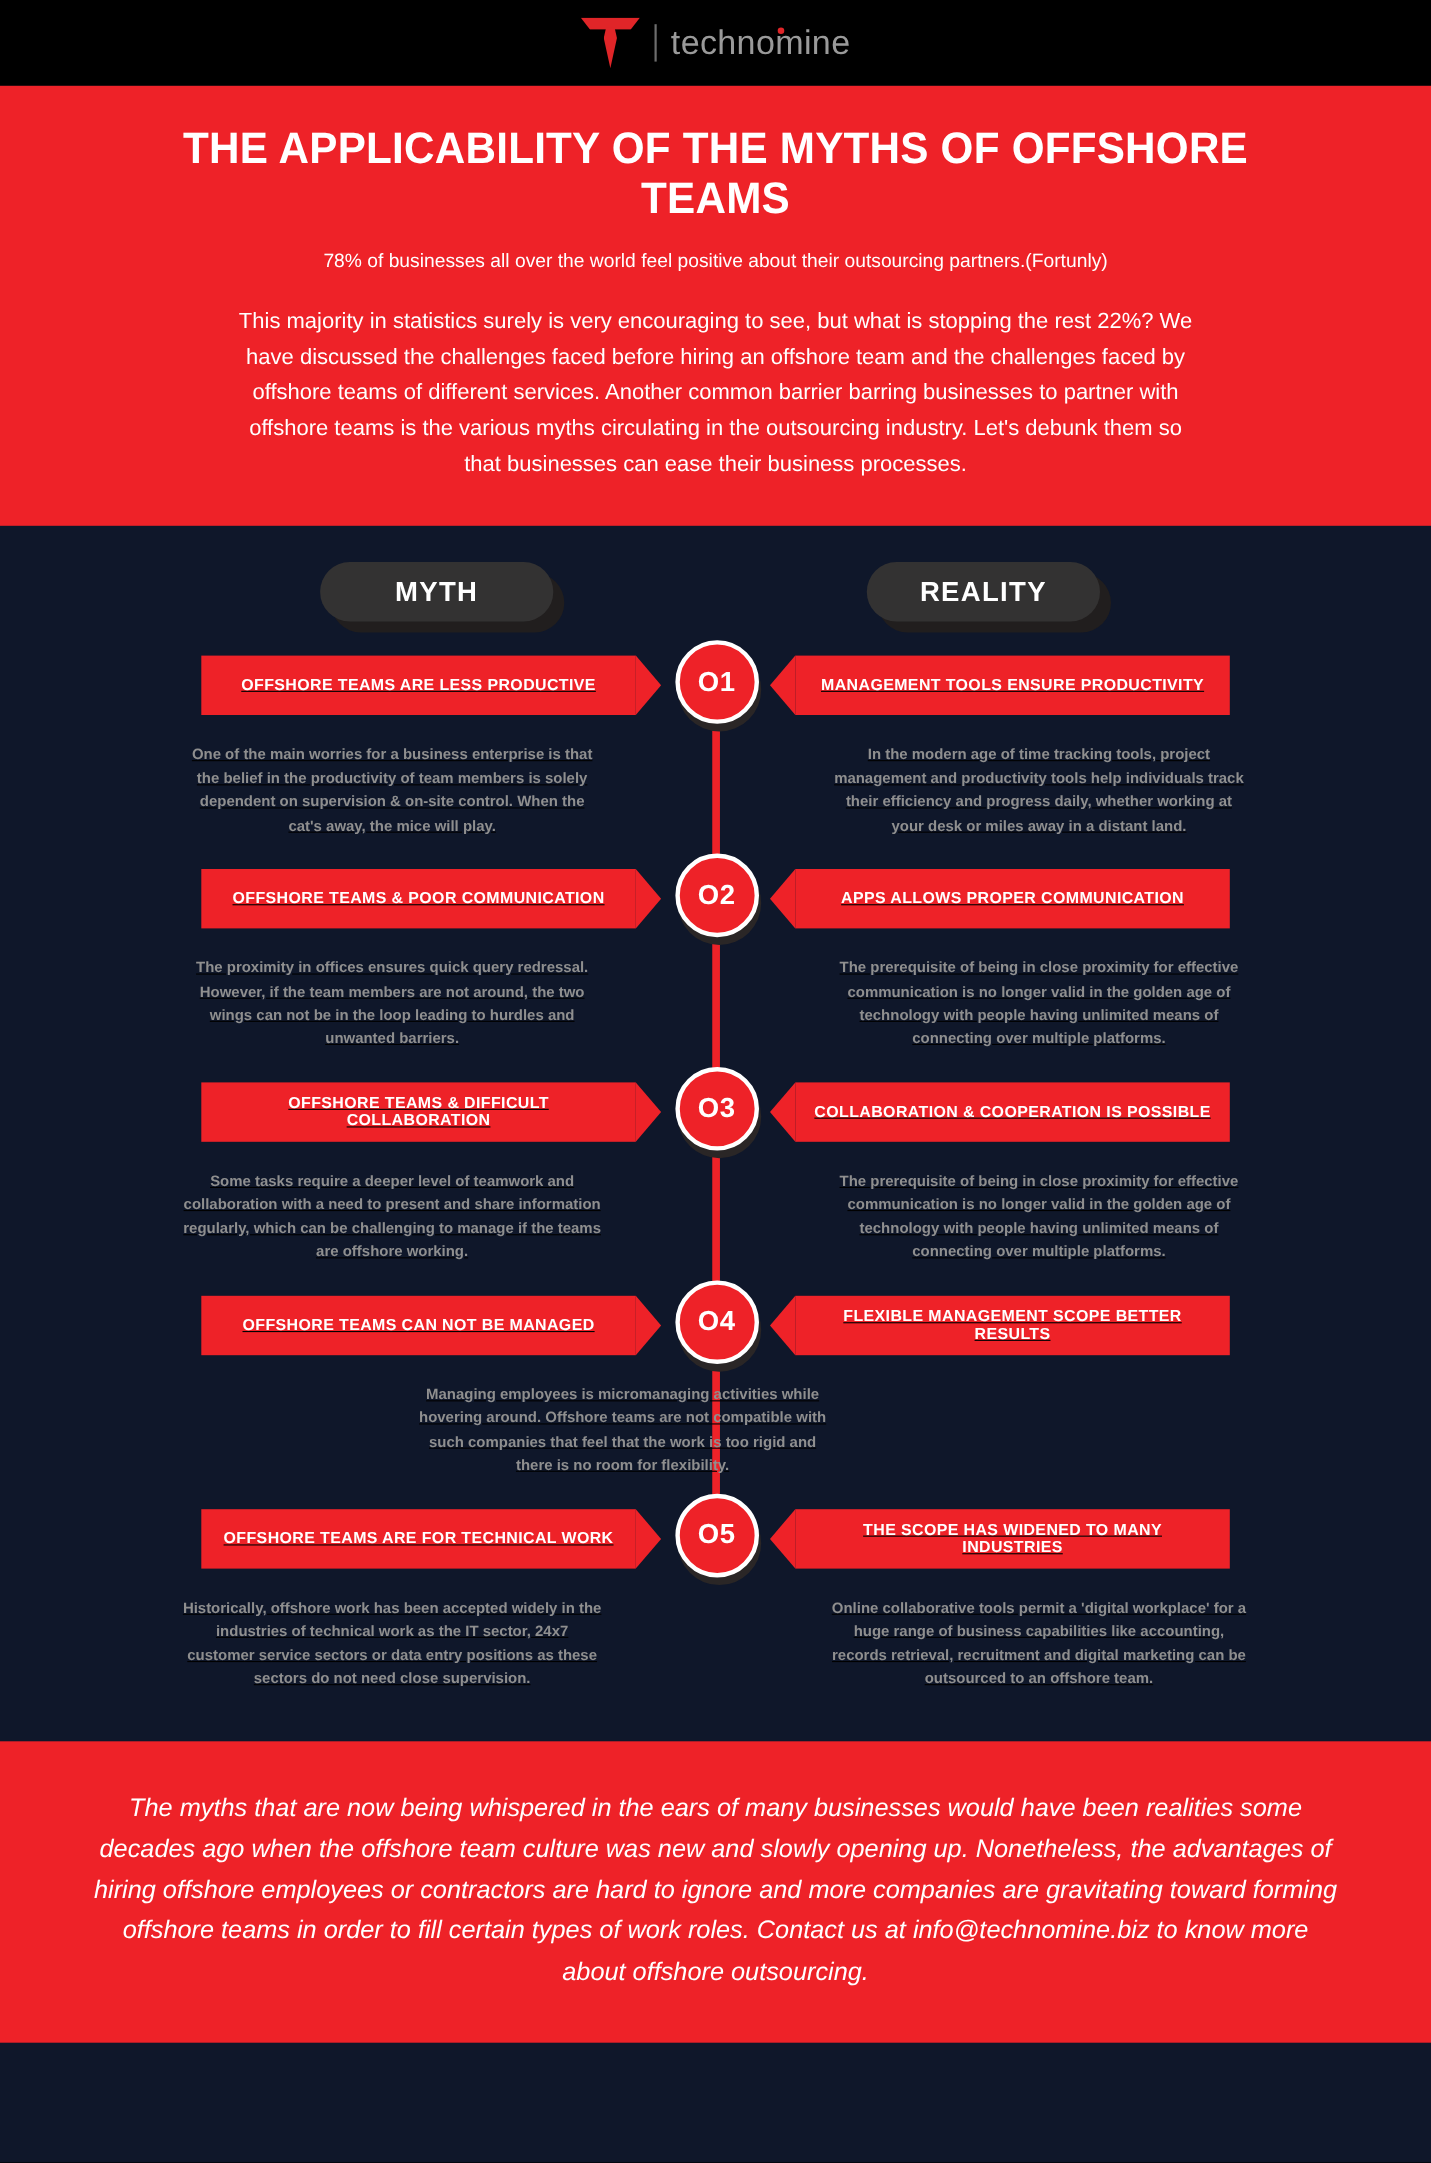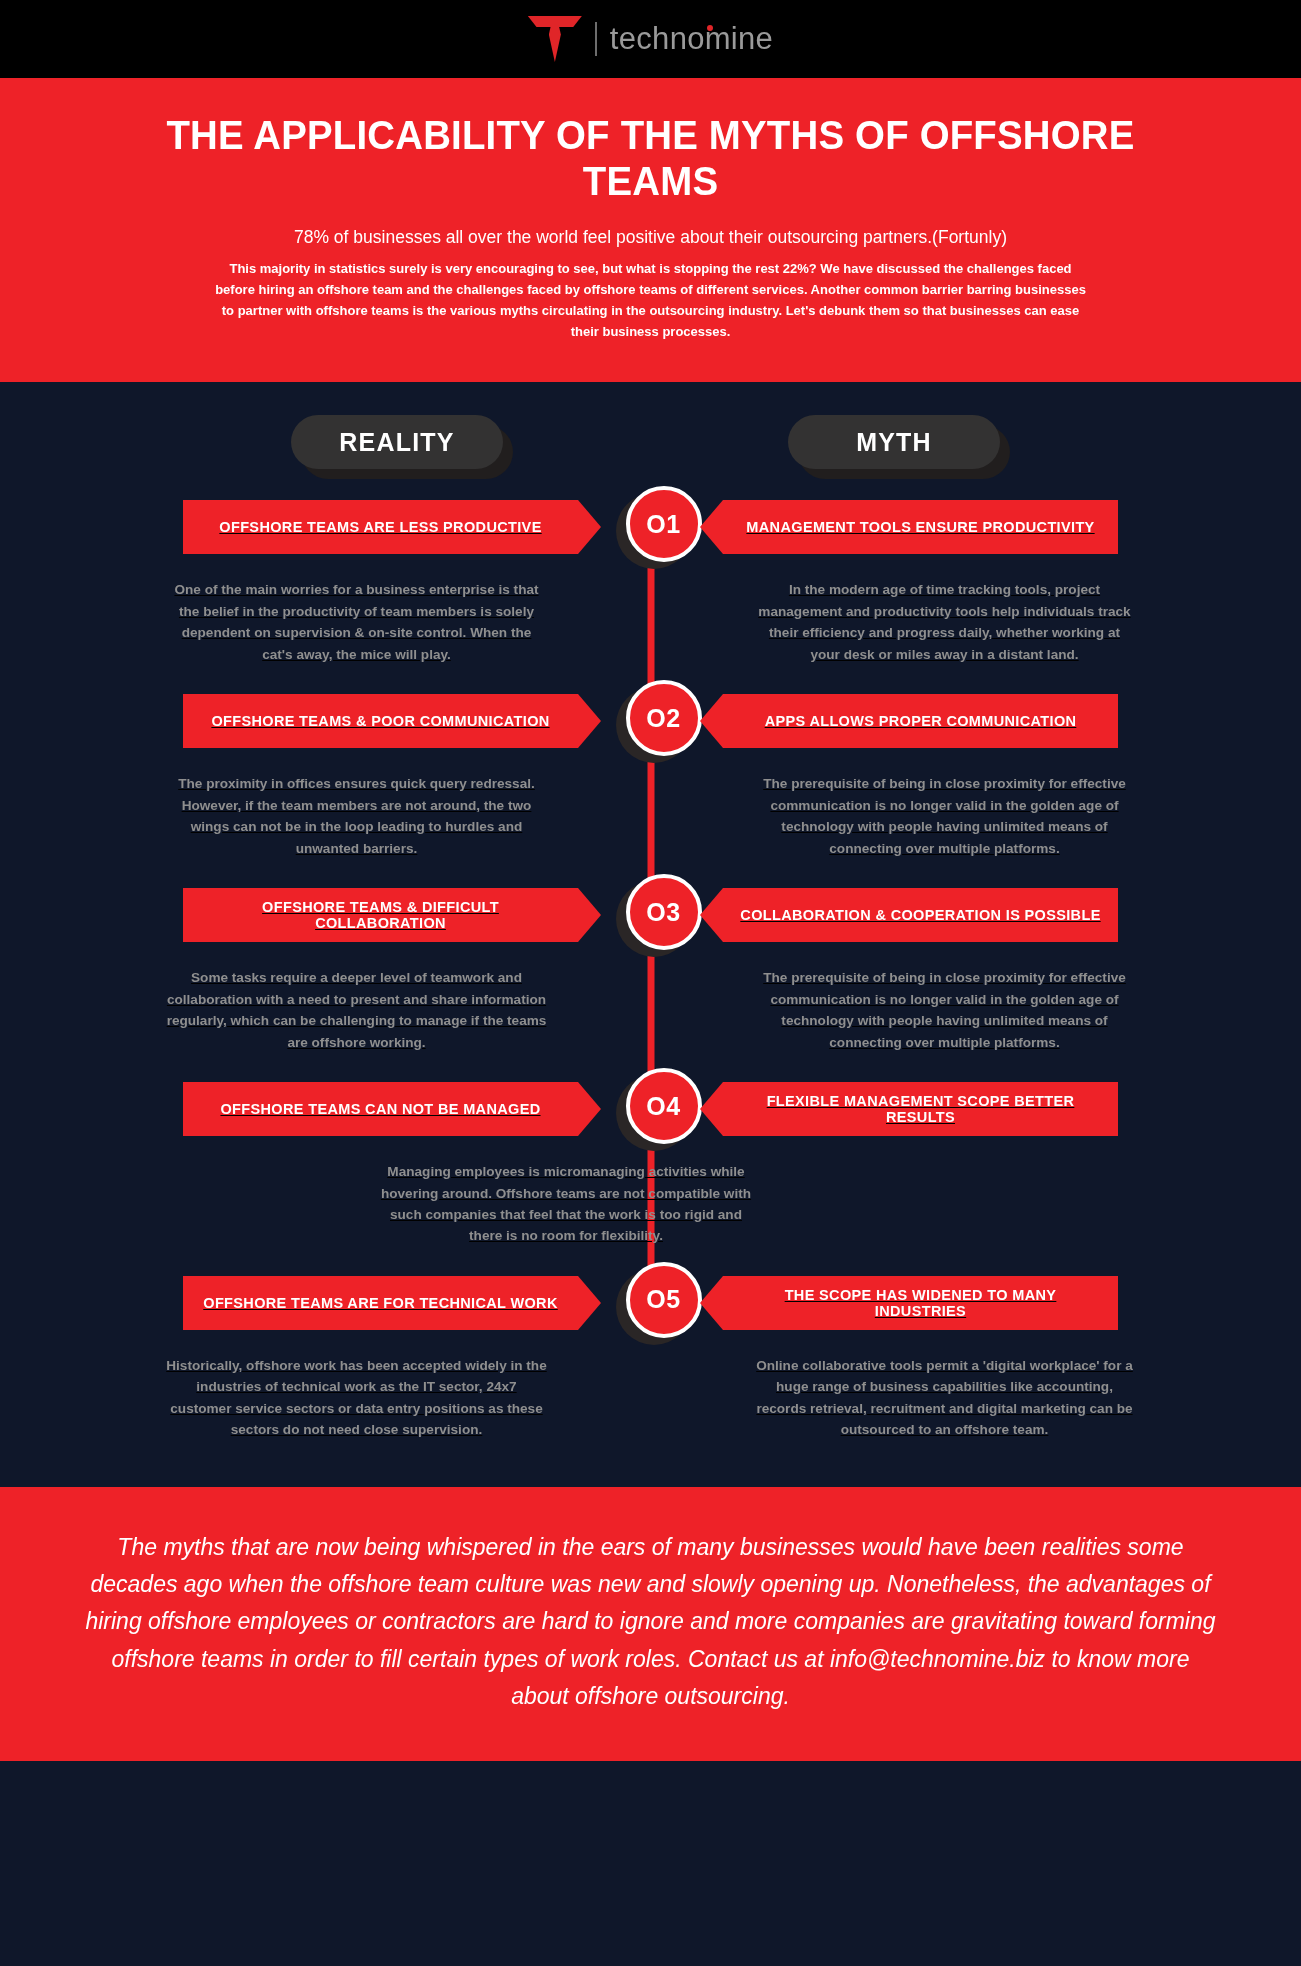--- a/index.html
+++ b/index.html
@@ -70,24 +70,24 @@
     line-height: 1.15;
     transform: scaleX(.96);
   }
   .header .stat {
     margin-top: 20px;
     font-size: 17.5px;
     line-height: 1.5;
     font-weight: 400;
   }
   .header .intro {
-    margin-top: 8px;
-    font-size: 13px;
+    margin-top: 26px;
+    font-size: 20px;
     line-height: 1.62;
-    font-weight: 700;
+    font-weight: 400;
     max-width: 880px;
     margin-left: auto;
     margin-right: auto;
   }
 
   
   .body-wrap { position: relative; padding-bottom: 20px; }
 
   
   .pill-row {
@@ -187,21 +187,21 @@
   .badge-shell { position: relative; width: 82px; height: 82px; }
   .badge-shadow {
     position: absolute;
     left: 6px; top: 7px;
     width: 76px; height: 76px;
     border-radius: 50%;
     background: #2a2626;
   }
   .badge-ring {
     position: absolute;
-    left: 16px; top: 0;
+    left: 4px; top: 0;
     width: 76px; height: 76px;
     border-radius: 50%;
     background: #EE2228;
     border: 4px solid #ffffff;
     display: flex;
     align-items: center;
     justify-content: center;
     color: #ffffff;
     font-size: 25px;
     font-weight: 700;
@@ -263,27 +263,27 @@
   </div>
 
   <div class="body-wrap">
 
     <div class="spine" style="top: 145px; height: 775.5px;"></div>
 
     <div class="pill-row">
       <div class="pill-shell">
         <div class="pill-shadow"></div>
         <div class="pill-face">
-            <span>REALITY</span>
+            <span>MYTH</span>
           </div>
       </div>
       <div class="pill-shell">
         <div class="pill-shadow"></div>
         <div class="pill-face">
-            <span>MYTH</span>
+            <span>REALITY</span>
           </div>
       </div>
     </div>
 
     <div class="rows" id="rows">
         <div class="row">
     <div class="banner-line">
       <div class="banner left">
         <span>OFFSHORE TEAMS ARE LESS PRODUCTIVE</span>
       </div>

